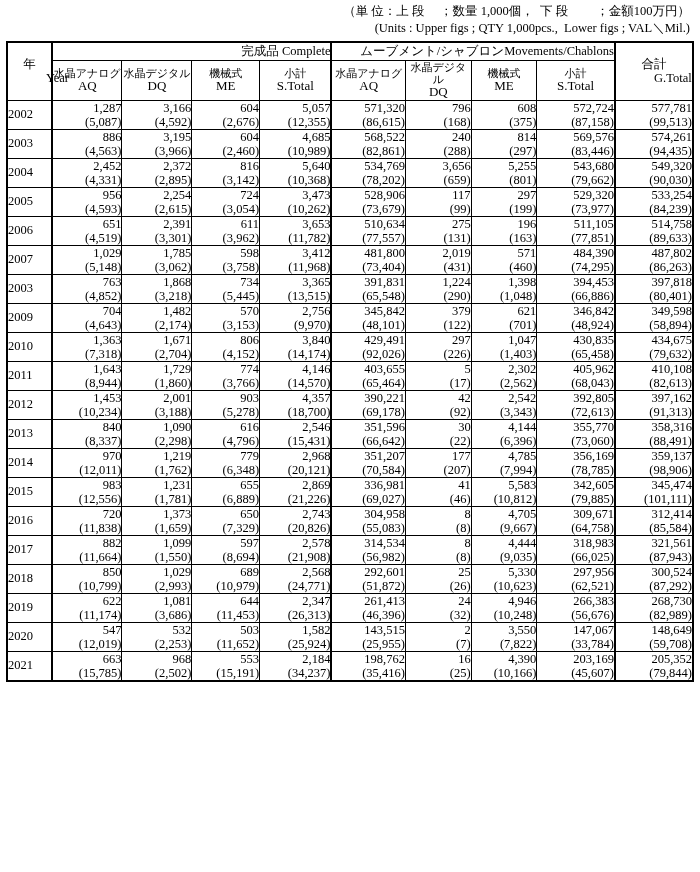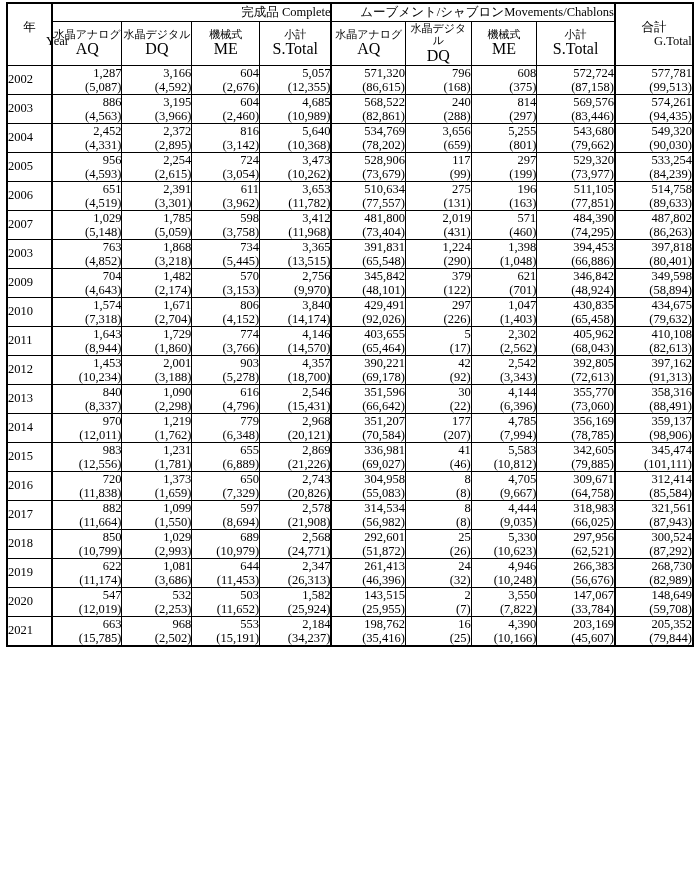--- a/index.html
+++ b/index.html
@@ -52,21 +52,21 @@
     font-weight: normal;
   }
   .hdr-sub {
     text-align: center;
     font-size: 11.5px;
     line-height: 1.12;
     padding: 1px 0 2px 0;
     font-weight: normal;
   }
   .hdr-sub .jp { display: block; font-size: 11px; }
-  .hdr-sub .en { display: block; font-size: 16px; text-align: center; }
+  .hdr-sub .en { display: block; font-size: 13px; text-align: center; }
   .hdr-year {
     text-align: center;
     font-size: 12.5px;
     line-height: 1.15;
     font-weight: normal;
     padding: 2px 0;
   }
   .hdr-year .jp { display: block; }
   .hdr-year .en { display: block; padding-left: 38px; }
   td.year {
@@ -83,20 +83,24 @@
   td.num .upper { display: block; }
   td.num .lower { display: block; }
   
   .sep-left { border-left: 2px solid #000 !important; }
 </style>
 </head>
 <body>
 
 <div class="page">
 
+  <div class="unit-notes">
+    <div>（単 位：上 段 　；数量 1,000個，  下 段 　　；金額100万円）</div>
+    <div>(Units : Upper figs ; QTY 1,000pcs.,  Lower figs ; VAL＼Mil.)</div>
+  </div>
 
   <table class="stats">
     <colgroup>
       <col style="width:44px">
       <col style="width:68px">
       <col style="width:68px">
       <col style="width:66px">
       <col style="width:70px">
       <col style="width:72px">
       <col style="width:64px">
@@ -353,21 +357,21 @@
           </td>
         </tr>
         <tr>
           <td class="year">2007</td>
           <td class="num sep-left">
             <span class="upper">1,029</span>
             <span class="lower">(5,148)</span>
           </td>
           <td class="num">
             <span class="upper">1,785</span>
-            <span class="lower">(5,059)</span>
+            <span class="lower">(3,062)</span>
           </td>
           <td class="num">
             <span class="upper">598</span>
             <span class="lower">(3,758)</span>
           </td>
           <td class="num">
             <span class="upper">3,412</span>
             <span class="lower">(11,968)</span>
           </td>
           <td class="num sep-left">
@@ -465,21 +469,21 @@
             <span class="lower">(48,924)</span>
           </td>
           <td class="num sep-left">
             <span class="upper">349,598</span>
             <span class="lower">(58,894)</span>
           </td>
         </tr>
         <tr>
           <td class="year">2010</td>
           <td class="num sep-left">
-            <span class="upper">1,574</span>
+            <span class="upper">1,363</span>
             <span class="lower">(7,318)</span>
           </td>
           <td class="num">
             <span class="upper">1,671</span>
             <span class="lower">(2,704)</span>
           </td>
           <td class="num">
             <span class="upper">806</span>
             <span class="lower">(4,152)</span>
           </td>

